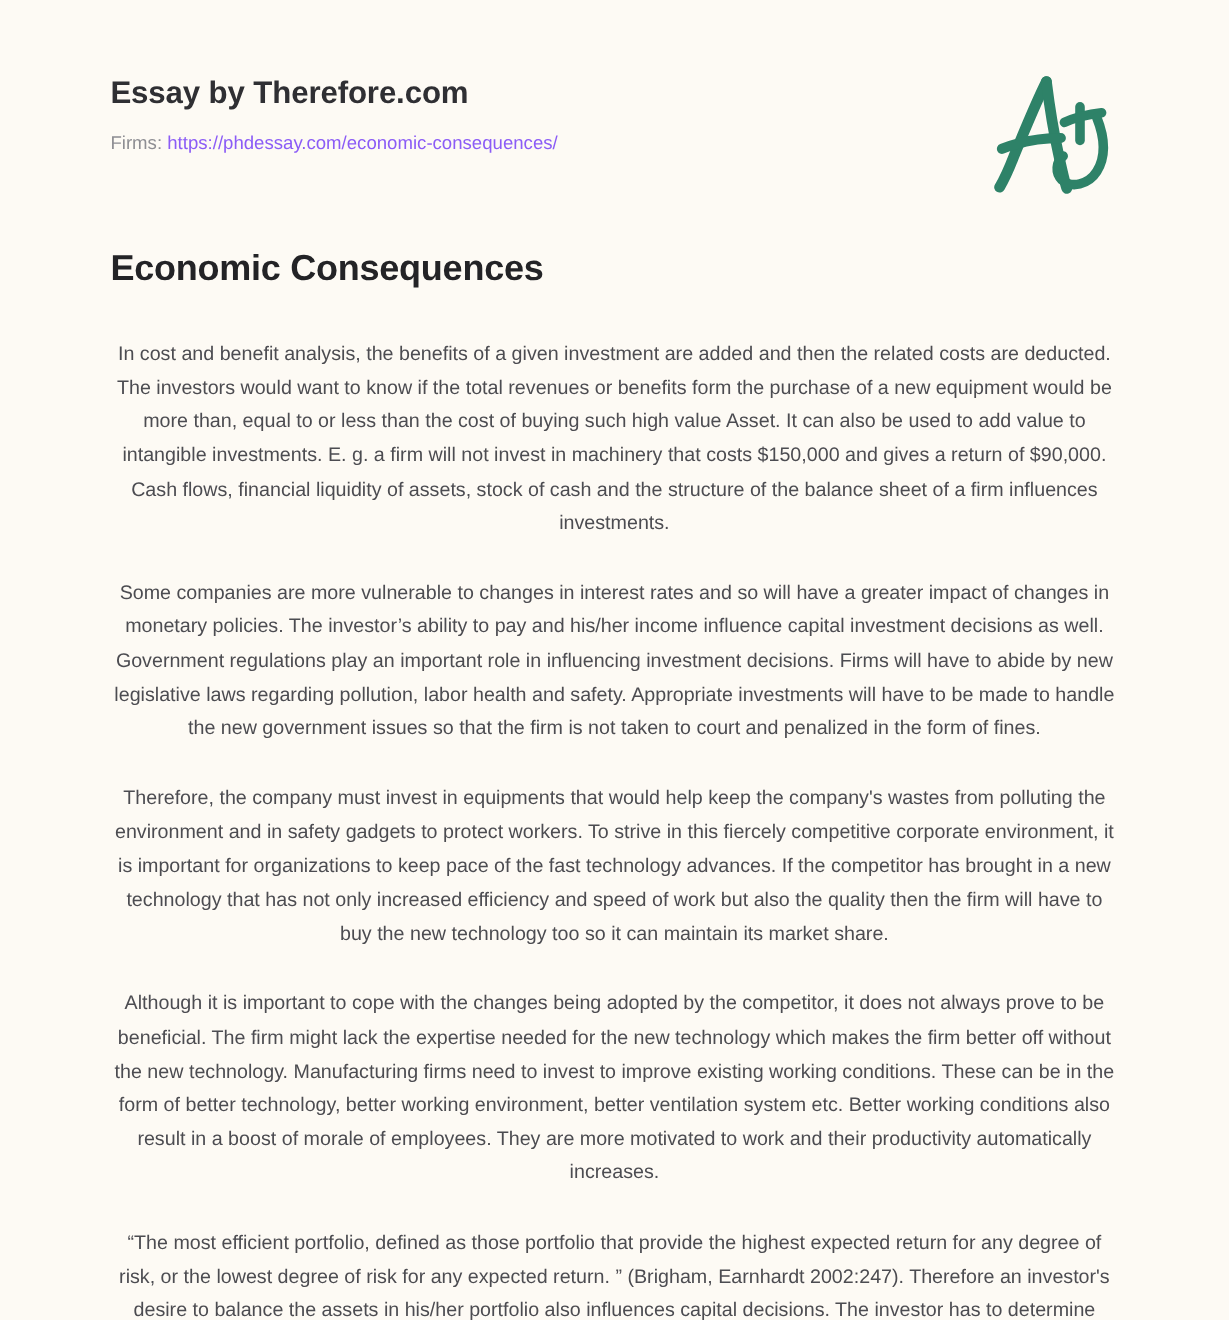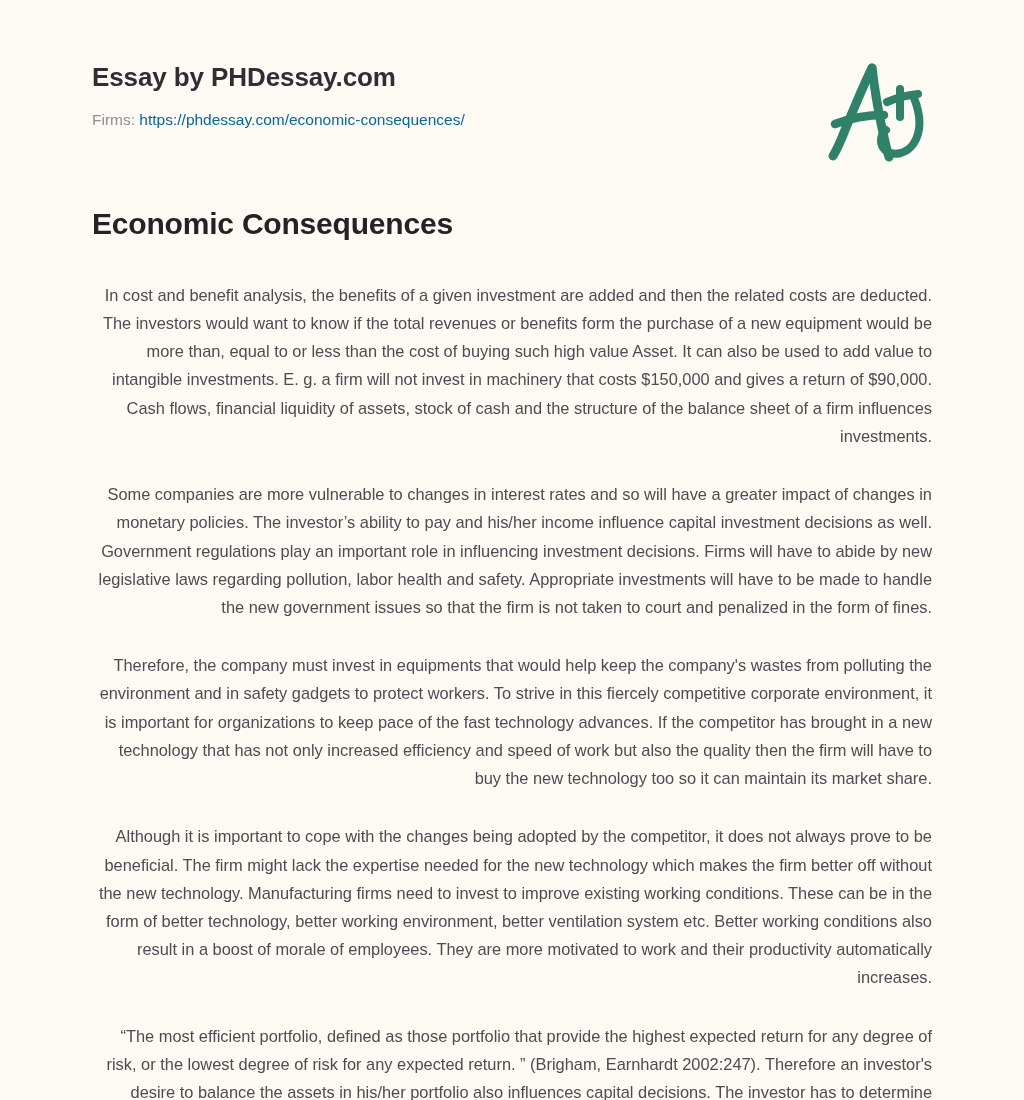--- a/index.html
+++ b/index.html
@@ -40,21 +40,21 @@
     margin-top: 17px;
     font-size: 15.5px;
     color: #8e8e93;
     line-height: 1.3;
     white-space: nowrap;
   }
   .source-label {
     color: #8e8e93;
   }
   .source-url {
-    color: #0369a1;
+    color: #8b5cf6;
     text-decoration: none;
   }
 
   .logo {
     position: absolute;
     top: 58px;
     right: 0px;
     width: 118px;
     height: 108px;
   }
@@ -76,34 +76,34 @@
   }
 
   .article-body {
     padding-top: 38px;
   }
   .article-body p {
     margin: 0 0 30px 0;
     font-size: 16.4px;
     line-height: 1.72;
     color: #4c4c51;
-    text-align: right;
+    text-align: center;
   }
   .article-body p:last-child {
     margin-bottom: 0;
   }
 </style>
 </head>
 <body>
 
 <div class="page">
 
   <div class="header">
 
-    <h1 class="brand-title">Essay by PHDessay.com</h1>
+    <h1 class="brand-title">Essay by Therefore.com</h1>
 
     <div class="source-line">
       <span class="source-label">Firms:</span>
       <a class="source-url" href="#" title="https://phdessay.com/economic-consequences/">https://phdessay.com/economic-consequences/</a>
     </div>
 
     <div class="logo">
       <svg viewBox="0 0 118 108" xmlns="http://www.w3.org/2000/svg" fill="none" stroke="#2e8268" stroke-linecap="round" stroke-linejoin="round">
 
         <path d="M58 10 C52 22 40 50 31 72 C26 85 22 93 19 98" stroke-width="9"></path>

